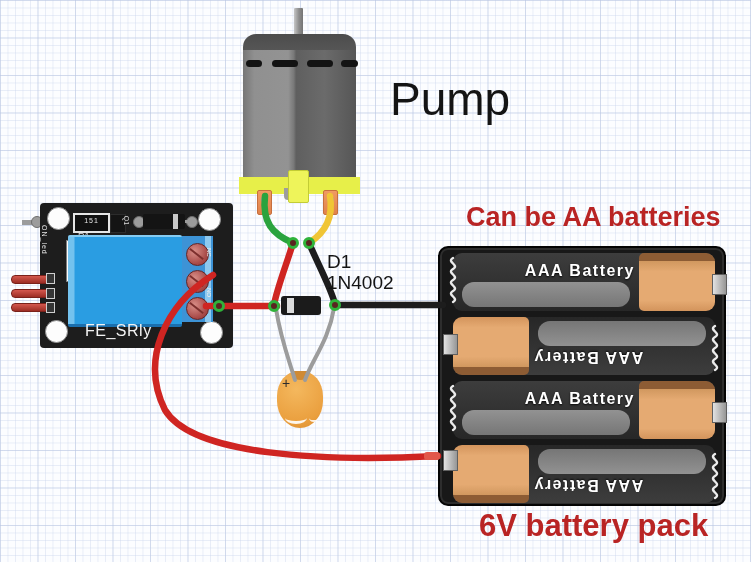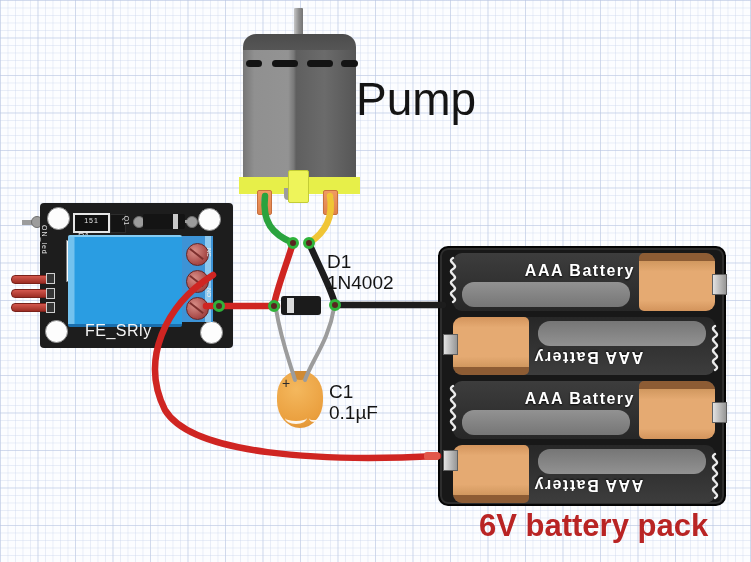--- a/index.html
+++ b/index.html
@@ -61,21 +61,21 @@
   
   .capc1{left:277px;top:371px;width:46px;height:57px;z-index:2;
     background:radial-gradient(circle at 42% 32%,#f4b85e,#ea9f3e 70%,#d98c2e);
     border-radius:21px 21px 23px 23px / 25px 25px 27px 27px;}
   .capc1 .crimp{position:absolute;left:15px;top:0;width:17px;height:9px;background:#cf8a34;border-radius:0 0 8px 8px;}
   .capc1 .plus{position:absolute;left:5px;top:4px;color:#2c2c2c;font-size:14px;}
   .capc1 .shine{position:absolute;left:8px;bottom:4px;width:22px;height:9px;border-bottom:3px solid rgba(255,255,255,.9);border-radius:50%;}
   .capc1 .shine2{position:absolute;right:5px;bottom:6px;width:9px;height:6px;border-bottom:2px solid rgba(255,255,255,.85);border-radius:50%;}
   
   .lbl{z-index:4;color:#141414;white-space:pre-line;}
-  .pump-lbl{left:356px;top:72px;font-size:46px;}
+  .pump-lbl{left:356px;top:72px;font-size:46px;padding-left:34px;}
   .part-lbl{font-size:19px;line-height:21px;}
   .note{font-weight:600;z-index:4;}
   svg.overlay{position:absolute;left:0;top:0;z-index:3;pointer-events:none;}
   svg.overlay [data-interactable="true"]{pointer-events:stroke;}
 </style>
 </head>
 <body>
 
 <div class="canvas" data-interactable="false">
 
@@ -205,16 +205,16 @@
     <rect x="287" y="298" width="7" height="15" fill="#dcdcdc" data-interactable="false"></rect>
     <circle cx="293" cy="243" r="4.5" stroke-width="3" fill="#5a2420" data-interactable="true" stroke="#2fb33a"></circle>
     <circle cx="309" cy="243" r="4.5" stroke-width="3" fill="#5a2420" data-interactable="true" stroke="#2fb33a"></circle>
     <circle cx="274" cy="306" r="4.5" stroke-width="3" fill="#5a2420" data-interactable="true" stroke="#2fb33a"></circle>
     <circle cx="335" cy="305" r="4.5" stroke-width="3" fill="#5a2420" data-interactable="true" stroke="#2fb33a"></circle>
     <circle cx="219" cy="306" r="4.5" stroke-width="3" fill="#5a2420" data-interactable="true" stroke="#2fb33a"></circle>
   </svg>
 
   <div class="abs lbl pump-lbl" data-interactable="false">Pump</div>
   <div class="abs lbl part-lbl" style="left:327px;top:251px;" data-interactable="false"><span data-interactable="false">D1</span><br><span data-interactable="false">1N4002</span></div>
-  <div class="abs lbl part-lbl" style="left:329px;top:381px;" data-interactable="false"><span data-interactable="false">C1</span><br><span data-interactable="false">0.1µF</span></div>
+  <div class="abs note" style="left:466px;top:202px;font-size:27px;color:#b92424;" data-interactable="false">Can be AA batteries</div>
   <div class="abs note" style="left:479px;top:508px;font-size:31px;color:#b92424;text-align:right;" data-interactable="false">6V battery pack</div>
 
 </div>
 
 </body></html>

